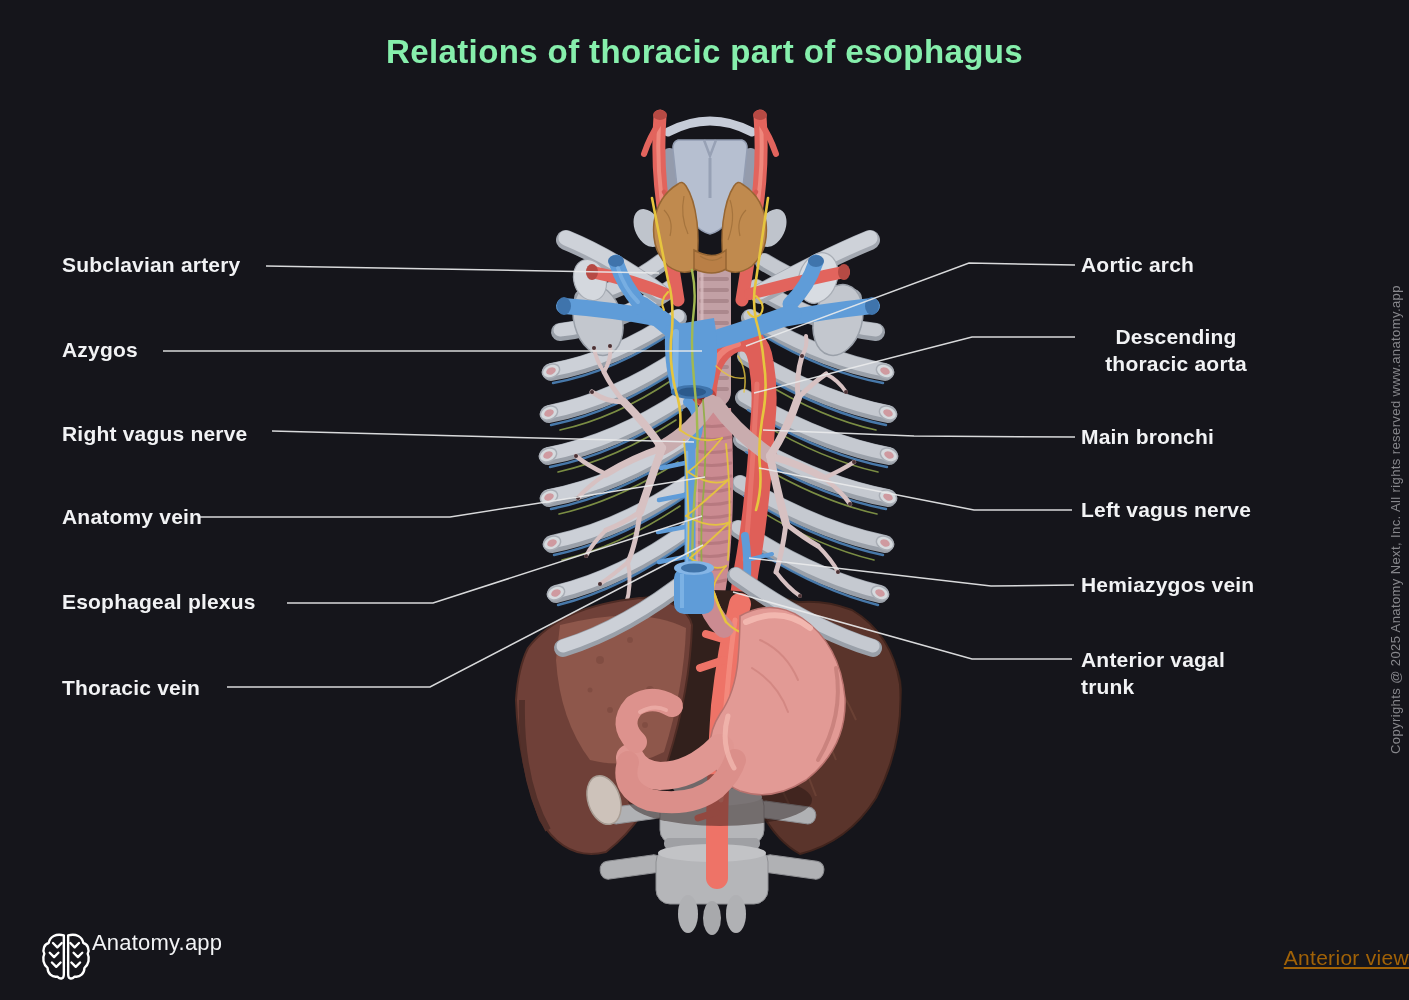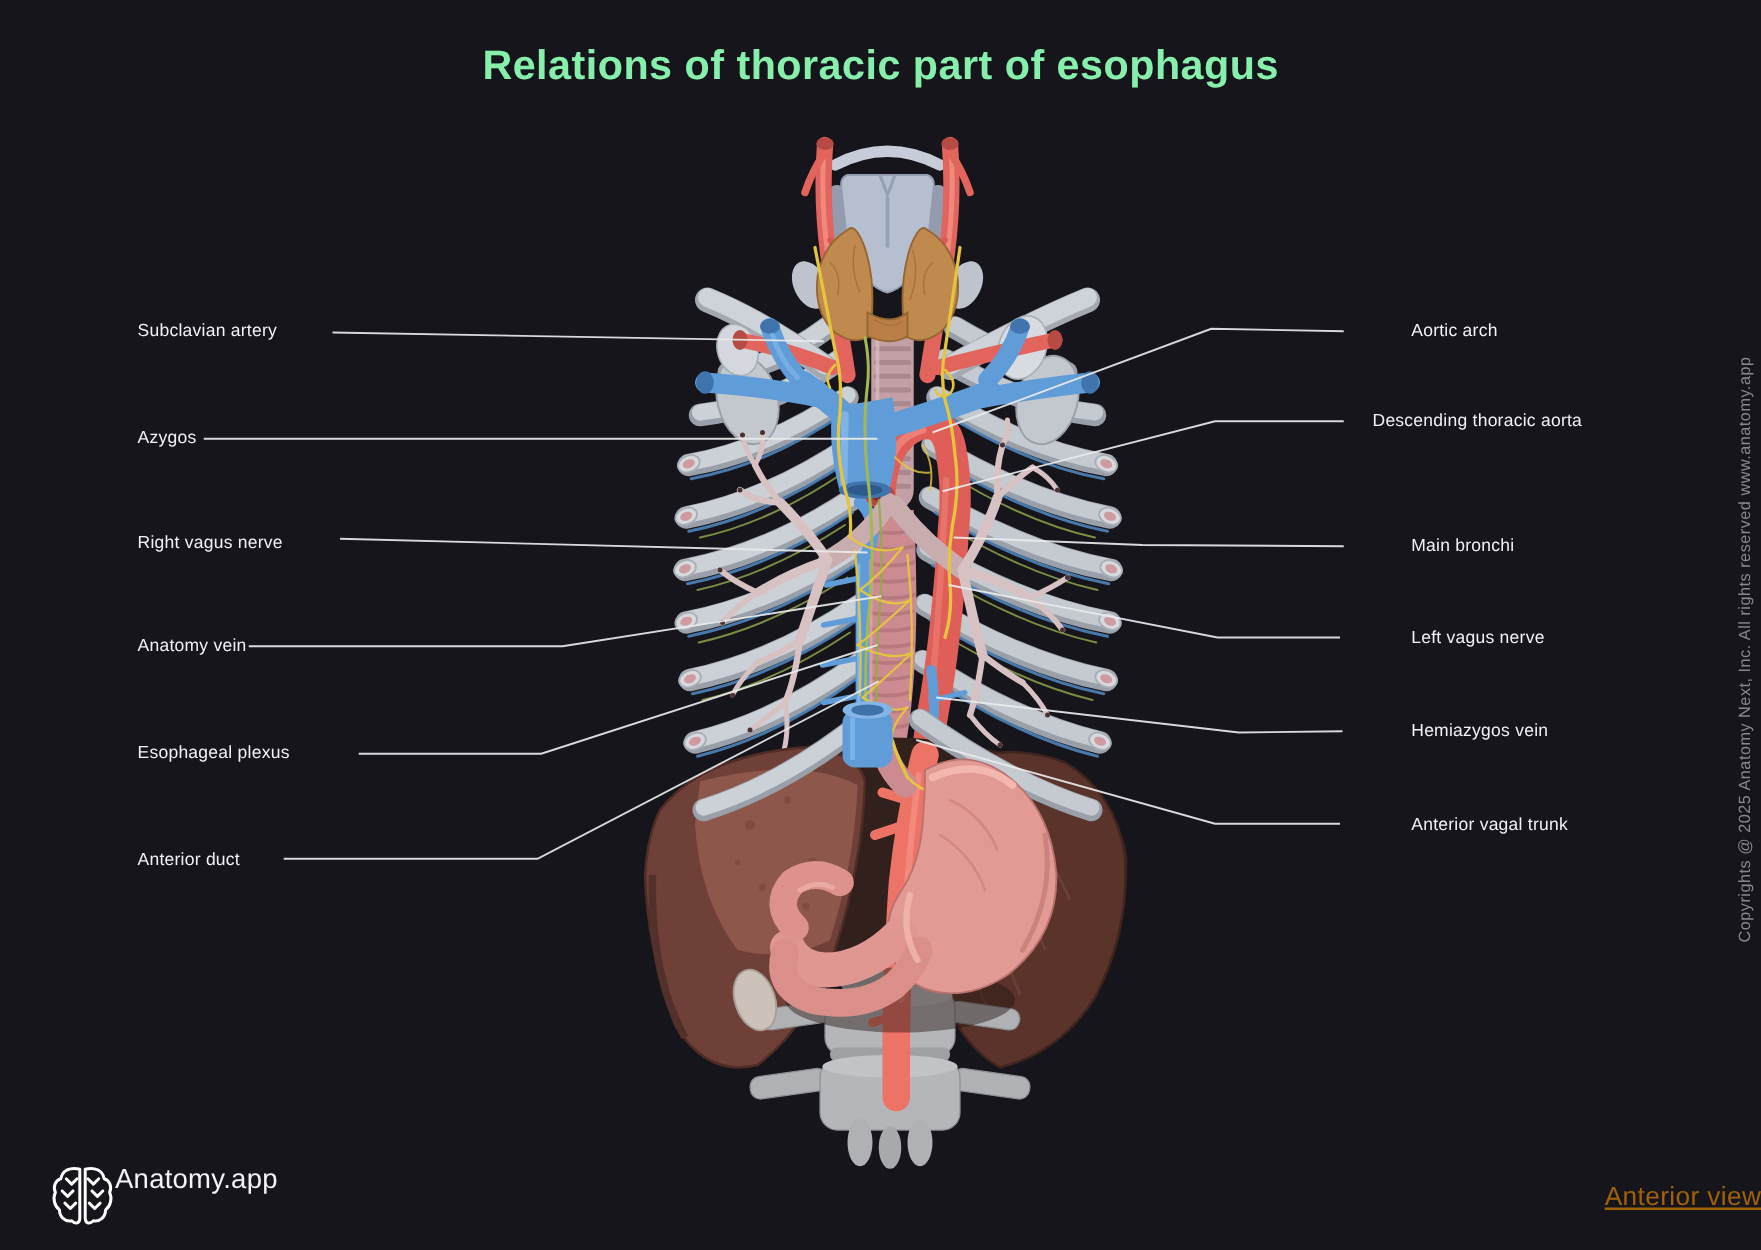--- a/index.html
+++ b/index.html
@@ -1,21 +1,21 @@
 <!DOCTYPE html>
 <html><head>
 <meta charset="utf-8">
 <style>
   html,body{margin:0;padding:0;background:#0d0d11;}
   .stage{position:relative;width:1409px;height:1000px;background:#15151b;overflow:hidden;
          font-family:"Liberation Sans",sans-serif;}
   .page-title{position:absolute;top:33px;left:0;width:100%;text-align:center;
               font-size:33px;font-weight:700;color:#86efac;letter-spacing:.4px;}
-  .label{position:absolute;color:#f1f2f4;font-size:14px;font-weight:400;line-height:27px;
-         letter-spacing:.2px;white-space:nowrap;margin-left:48px;}
+  .label{position:absolute;color:#f1f2f4;font-size:21px;font-weight:700;line-height:27px;
+         letter-spacing:.2px;white-space:nowrap;}
   .label.wrap{white-space:normal;max-width:190px;}
   .view-caption{position:absolute;top:946px;left:0;width:100%;text-align:right;
                 font-size:21px;font-weight:500;color:#a16207;letter-spacing:.3px;text-decoration:underline;}
   .brand{position:absolute;left:40px;top:930px;display:flex;}
   .brand-name{font-size:22px;font-weight:500;color:#f2f3f5;letter-spacing:.2px;}
   .copyright{position:absolute;right:6px;top:238px;height:564px;
              writing-mode:vertical-rl;transform:rotate(180deg);
              font-size:13px;color:#87878c;letter-spacing:.4px;text-align:center;}
   svg{display:block;}
   .figure-svg{position:absolute;left:0;top:0;}
@@ -442,23 +442,23 @@
       </g>
   </svg>
 
   <div class="page-title">Relations of thoracic part of esophagus</div>
   <div id="labels-layer">
       <div class="label" style="left: 62px; top: 251px;">Subclavian artery</div>
       <div class="label" style="left: 62px; top: 336px;">Azygos</div>
       <div class="label" style="left: 62px; top: 420px;">Right vagus nerve</div>
       <div class="label" style="left: 62px; top: 503px;">Anatomy vein</div>
       <div class="label" style="left: 62px; top: 588px;">Esophageal plexus</div>
-      <div class="label" style="left: 62px; top: 674px;">Anterior duct</div>
+      <div class="label" style="left: 62px; top: 674px;">Thoracic vein</div>
       <div class="label" style="left: 1081px; top: 251px;">Aortic arch</div>
-      <div class="label wrap" style="left: 1050px; top: 323px;">Descending thoracic aorta</div>
+      <div class="label wrap" style="left: 1081px; top: 323px; text-align: center;">Descending thoracic aorta</div>
       <div class="label" style="left: 1081px; top: 423px;">Main bronchi</div>
       <div class="label" style="left: 1081px; top: 496px;">Left vagus nerve</div>
       <div class="label" style="left: 1081px; top: 571px;">Hemiazygos vein</div>
       <div class="label wrap" style="left: 1081px; top: 646px;">Anterior vagal trunk</div>
     </div>
   <div class="view-caption">Anterior view</div>
 
   <div class="brand">
     <span>
       <svg width="52" height="52" viewBox="0 0 48 48" fill="none" stroke="#ffffff" stroke-width="2.2" stroke-linejoin="round" stroke-linecap="round">

